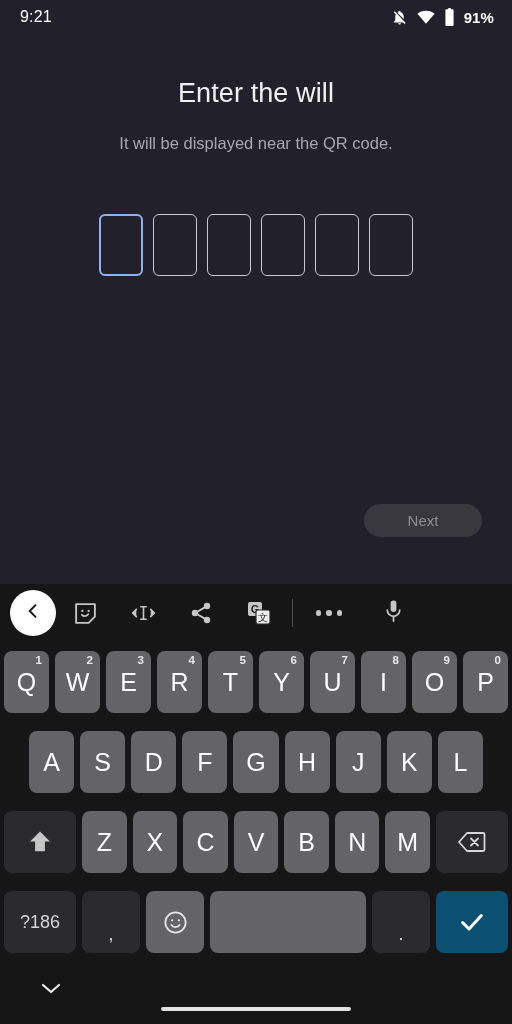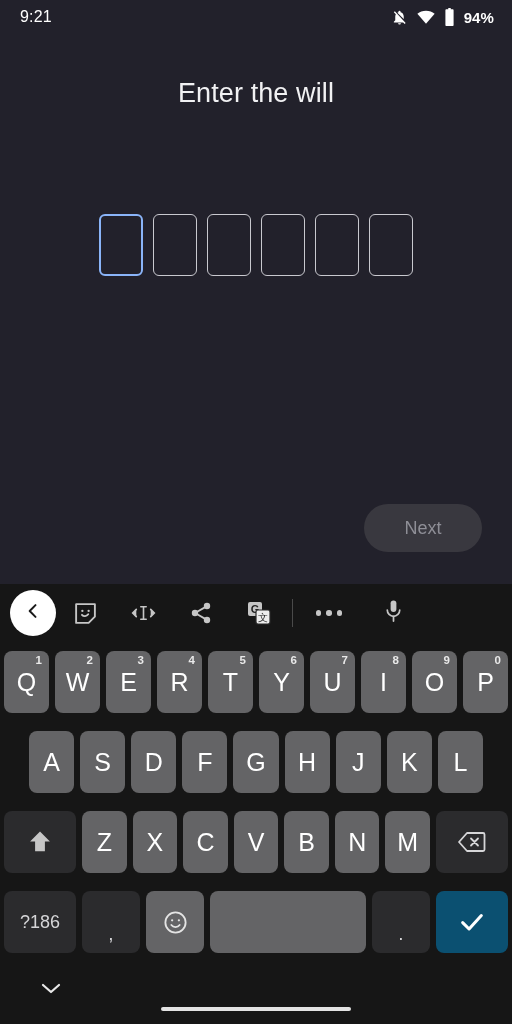--- a/index.html
+++ b/index.html
@@ -65,25 +65,25 @@
     border-radius: 6px;
     background: transparent;
   }
   .code-box.focused {
     border: 2.2px solid #8AB4F8;
   }
 
   
   .next-btn {
     position: absolute; left: 364px; top: 504px;
-    width: 118px; height: 48px;
+    width: 118px; height: 33px;
     border-radius: 24px;
     background: #39383F;
     display: flex; align-items: center; justify-content: center;
-    color: #8E8E96; font-size: 18px;
+    color: #8E8E96; font-size: 15px;
   }
 
   
   .keyboard {
     position: absolute; left: 0; top: 584px;
     width: 512px; height: 378px;
     background: #161616;
   }
 
   
@@ -191,25 +191,26 @@
         <span>
           <svg width="18" height="18" viewBox="0 0 24 24" fill="#FFFFFF">
             <path d="M12 21 .5 7.5C3.6 5 7.6 3.5 12 3.5S20.4 5 23.5 7.5L12 21z"></path>
           </svg>
         </span>
         <span>
           <svg width="11" height="18" viewBox="0 0 12 22" fill="#FFFFFF">
             <path d="M4.5 0h3v1.6H10a1 1 0 0 1 1 1V21a1 1 0 0 1-1 1H2a1 1 0 0 1-1-1V2.6a1 1 0 0 1 1-1h2.5V0z"></path>
           </svg>
         </span>
-        <span class="battery-pct">94%</span>
+        <span class="battery-pct">91%</span>
       </span>
     </div>
 
     <h1 class="title">Enter the will</h1>
+    <p class="subtitle">It will be displayed near the QR code.</p>
 
     <div class="code-row">
       <div class="code-box focused"></div>
       <div class="code-box"></div>
       <div class="code-box"></div>
       <div class="code-box"></div>
       <div class="code-box"></div>
       <div class="code-box"></div>
     </div>
 

